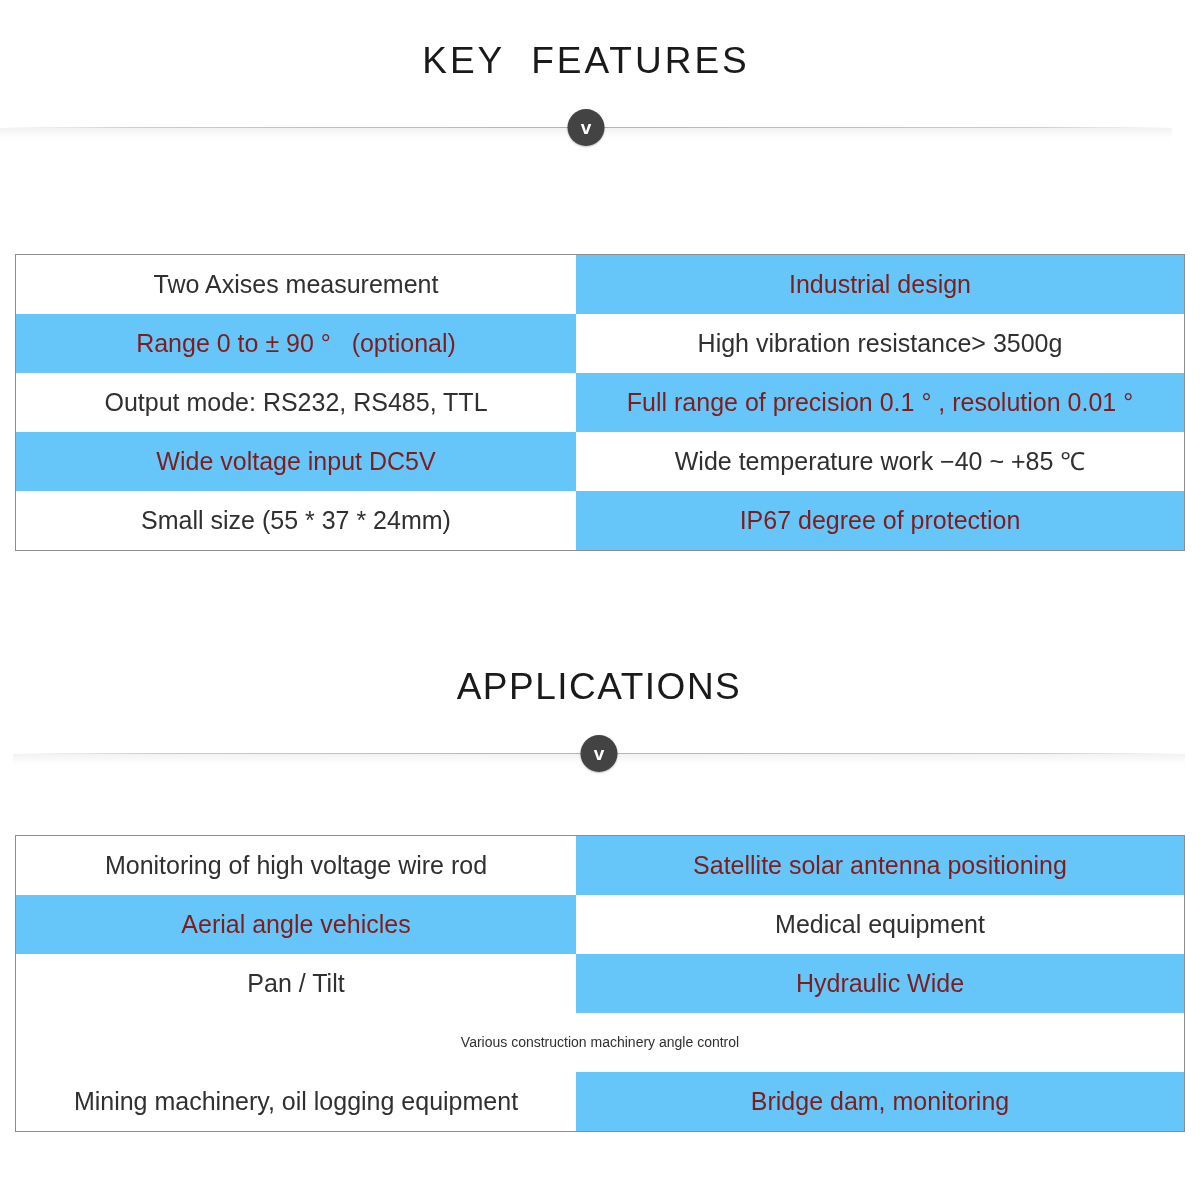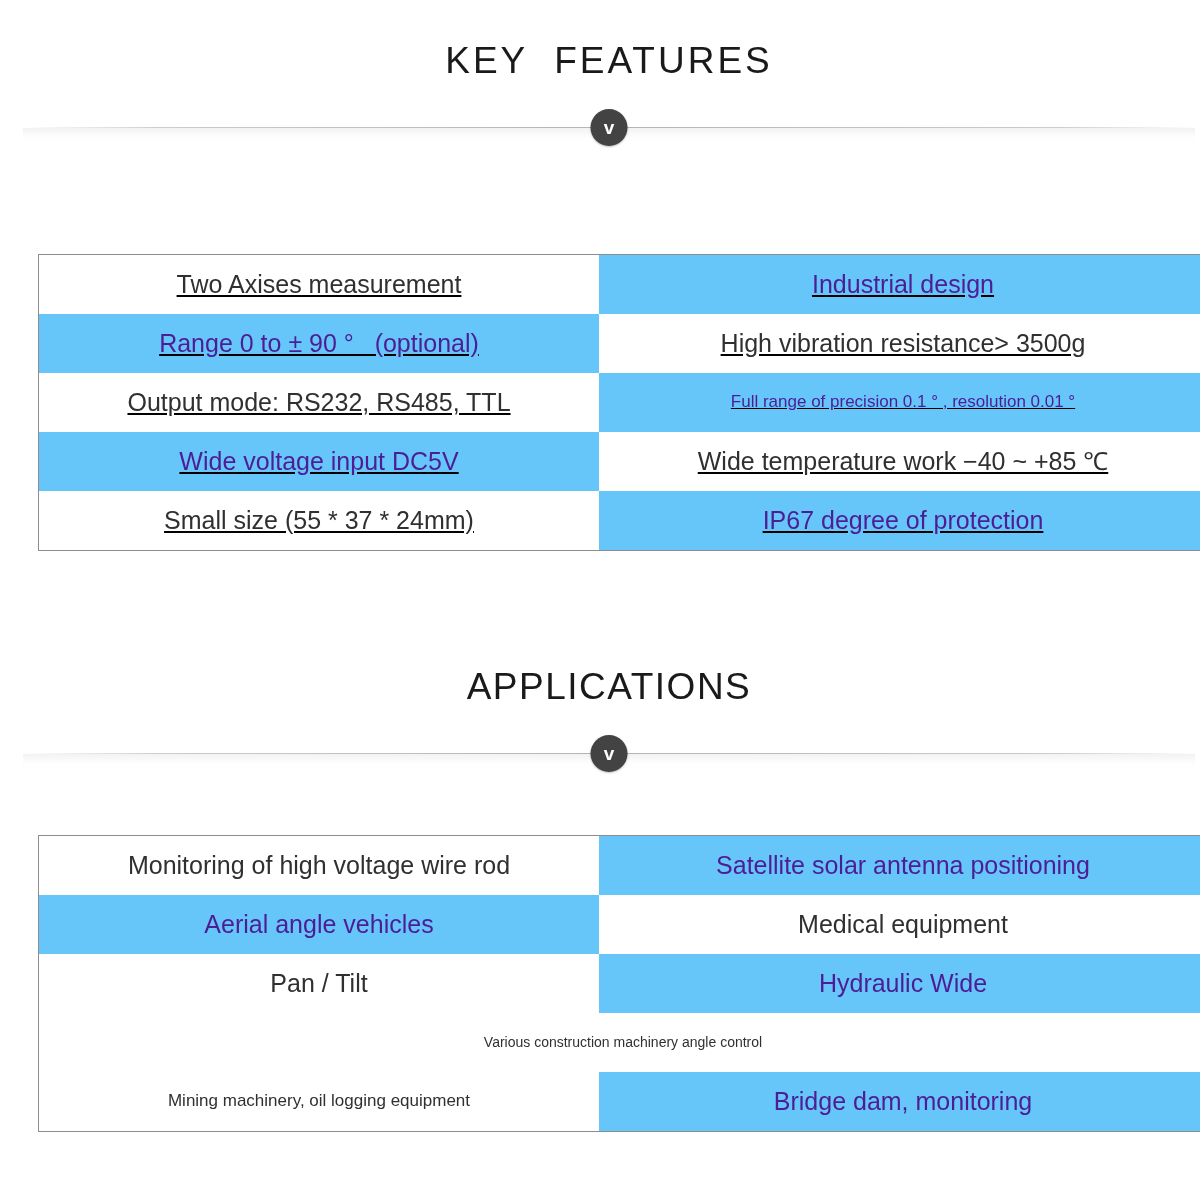--- a/index.html
+++ b/index.html
@@ -12,21 +12,20 @@
     background: #ffffff;
     font-family: "Liberation Sans", sans-serif;
     overflow: hidden;
     position: relative;
   }
 
   .page {
     width: 1172px;
     height: 1200px;
     position: relative;
-    margin-left: 23px;
   }
 
   
   .section-header {
     position: relative;
     width: 100%;
     text-align: center;
   }
 
   .section-title {
@@ -119,42 +118,42 @@
     font-weight: 400;
     color: #303030;
     line-height: 1.1;
     text-align: center;
     white-space: pre;
     overflow: hidden;
     font-family: "Liberation Sans", sans-serif;
   }
   .spec-cell.left  { width: 560px; flex: 0 0 560px; }
   .spec-cell.right { width: 608px; flex: 1 1 auto; }
-  .spec-cell.blue  { background: #66c6fa; color: #4c1d95; }
+  .spec-cell.blue  { background: #66c6fa; color: #7f1d1d; }
   .spec-cell.white { background: #ffffff; }
-  .spec-cell.sm    { font-size: 17px; text-align: right; }
+  .spec-cell.sm    { font-size: 25px; text-align: right; }
   .spec-cell.xs    { font-size: 14px; }
 </style>
 </head>
 <body>
 
 <div class="page">
 
   <div class="section-header" style="position:absolute; left:0; top:42px;">
     <div class="section-title">KEY  FEATURES</div>
     <div class="divider-wrap">
       <div class="divider-shade"></div>
       <div class="divider-line"></div>
       <div class="chevron-badge">
         <span>v</span>
       </div>
     </div>
   </div>
 
-  <div class="spec-table" style="top:254px;text-decoration:underline;">
+  <div class="spec-table" style="top:254px;">
     <div class="spec-row">
       <div class="spec-cell left white">Two Axises measurement</div>
       <div class="spec-cell right blue">Industrial design</div>
     </div>
     <div class="spec-row">
       <div class="spec-cell left blue">Range 0 to ± 90 °   (optional)</div>
       <div class="spec-cell right white">High vibration resistance&gt; 3500g</div>
     </div>
     <div class="spec-row">
       <div class="spec-cell left white">Output mode: RS232, RS485, TTL</div>
@@ -163,21 +162,21 @@
     <div class="spec-row">
       <div class="spec-cell left blue">Wide voltage input DC5V</div>
       <div class="spec-cell right white">Wide temperature work −40 ~ +85 ℃</div>
     </div>
     <div class="spec-row">
       <div class="spec-cell left white">Small size (55 * 37 * 24mm)</div>
       <div class="spec-cell right blue">IP67 degree of protection</div>
     </div>
   </div>
 
-  <div class="section-header" style="position:absolute; left:0; top:668px;">
+  <div class="section-header" style="position:absolute; left:13px; top:668px;">
     <div class="section-title tight">APPLICATIONS</div>
     <div class="divider-wrap">
       <div class="divider-shade"></div>
       <div class="divider-line"></div>
       <div class="chevron-badge">
         <span>v</span>
       </div>
     </div>
   </div>
 

